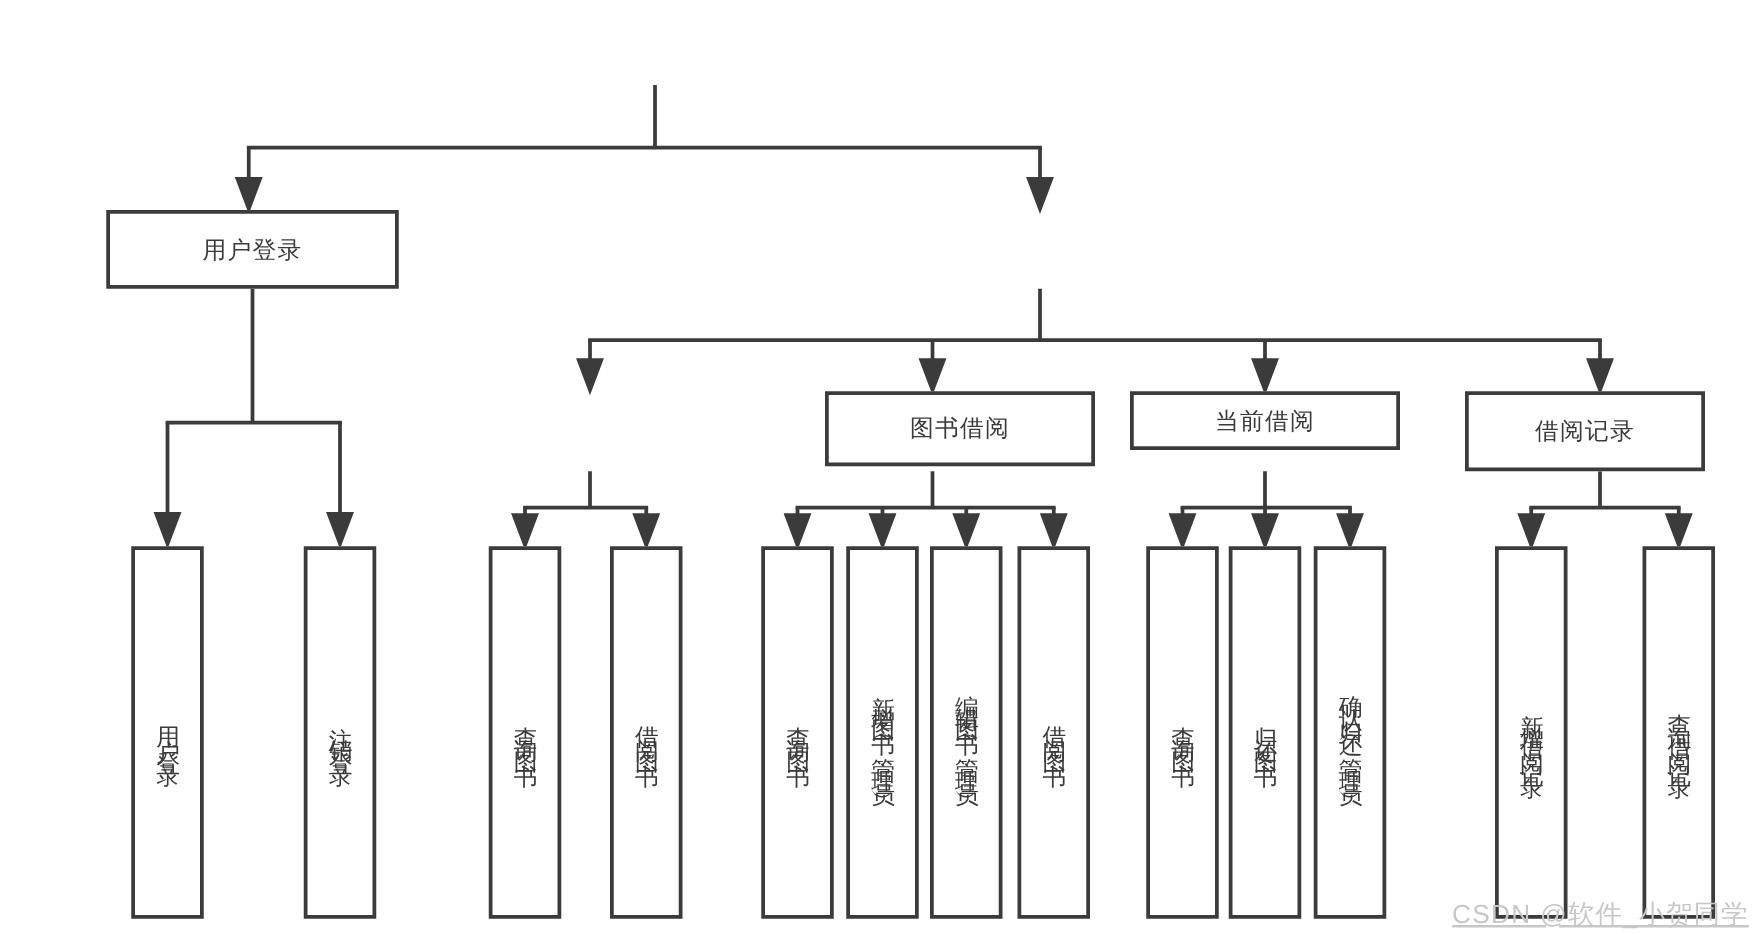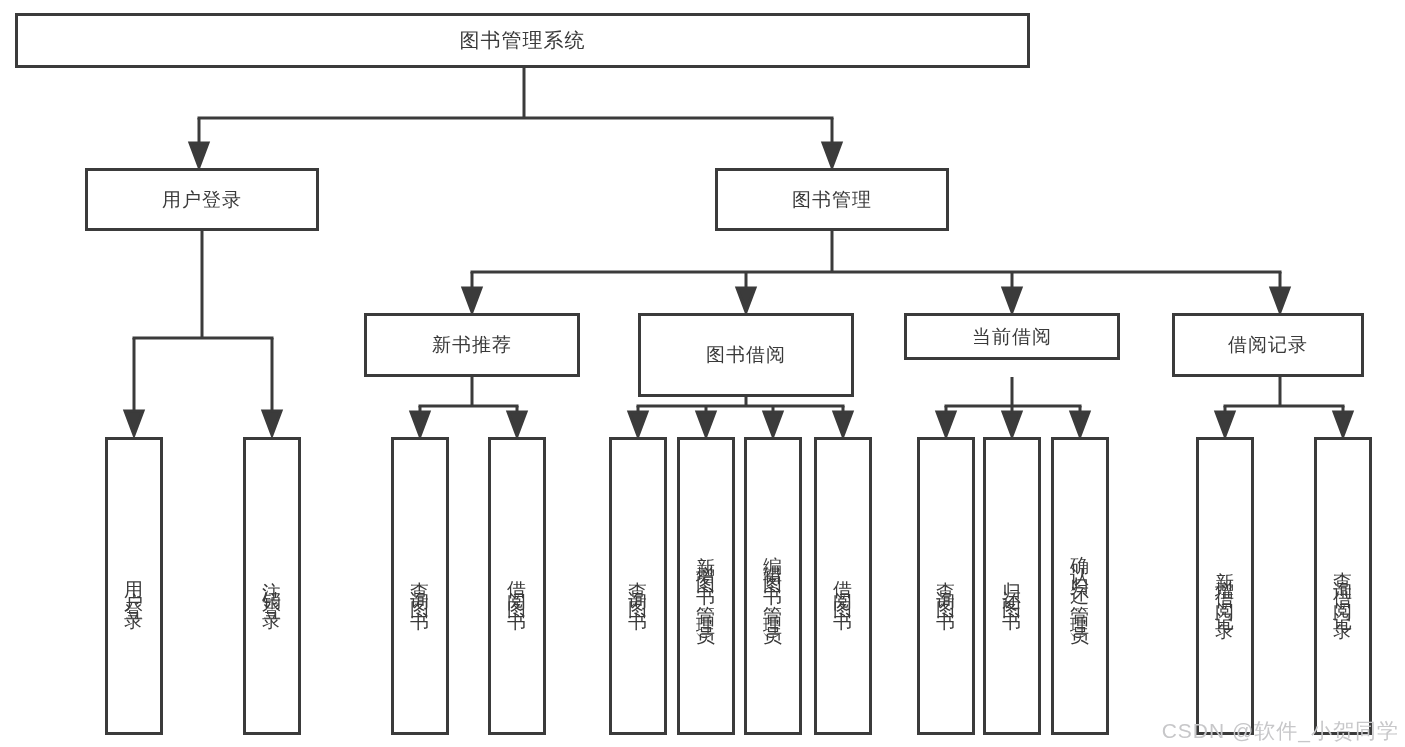--- a/index.html
+++ b/index.html
@@ -15,21 +15,21 @@
   }
   .node.hbox { font-size:19px; letter-spacing:1px; }
   .node.root { font-size:20px; }
   .node.leaf span {
     writing-mode:vertical-rl; text-orientation:mixed;
     font-size:19px; line-height:1; letter-spacing:10px; white-space:nowrap;
     color:#3a3a3a;
   }
   .watermark {
     position:absolute; right:6px; bottom:2px; z-index:5;
-    font-size:21px; color:#c7c7c9; letter-spacing:1px; white-space:nowrap;
+    font-size:21px; color:#c7c7c9; letter-spacing:1px; white-space:nowrap;text-decoration:underline;
   }
 </style>
 </head>
 <body>
 
 <div class="canvas">
 
   <svg class="connectors" width="1405" height="747" viewBox="0 0 1405 747">
     <g stroke="#3b3b3b" stroke-width="3" fill="#3b3b3b">
 
@@ -87,35 +87,26 @@
 
       <line x1="1280" y1="377" x2="1280" y2="406"></line>
       <line x1="1223.5" y1="406" x2="1344.5" y2="406"></line>
       <line x1="1225" y1="406" x2="1225" y2="413"></line>
       <polygon points="1216,412 1234,412 1225,436"></polygon>
       <line x1="1343" y1="406" x2="1343" y2="413"></line>
       <polygon points="1334,412 1352,412 1343,436"></polygon>
     </g>
   </svg>
 
-  <div class="node hbox root" style="left:15px;top:13px;width:1015px;height:55px">
-    <span>图书管理系统</span>
-  </div>
 
   <div class="node hbox" style="left:85px;top:168px;width:234px;height:63px">
     <span>用户登录</span>
   </div>
-  <div class="node hbox" style="left:715px;top:168px;width:234px;height:63px">
-    <span>图书管理</span>
-  </div>
 
-  <div class="node hbox" style="left:364px;top:313px;width:216px;height:64px">
-    <span>新书推荐</span>
-  </div>
-  <div class="node hbox" style="left:638px;top:313px;width:216px;height:84px">
+  <div class="node hbox" style="left:660px;top:313px;width:216px;height:60px">
     <span>图书借阅</span>
   </div>
   <div class="node hbox" style="left:904px;top:313px;width:216px;height:47px">
     <span>当前借阅</span>
   </div>
   <div class="node hbox" style="left:1172px;top:313px;width:192px;height:64px">
     <span>借阅记录</span>
   </div>
 
   <div class="node leaf" style="left:105px;top:437px;width:58px;height:298px">

